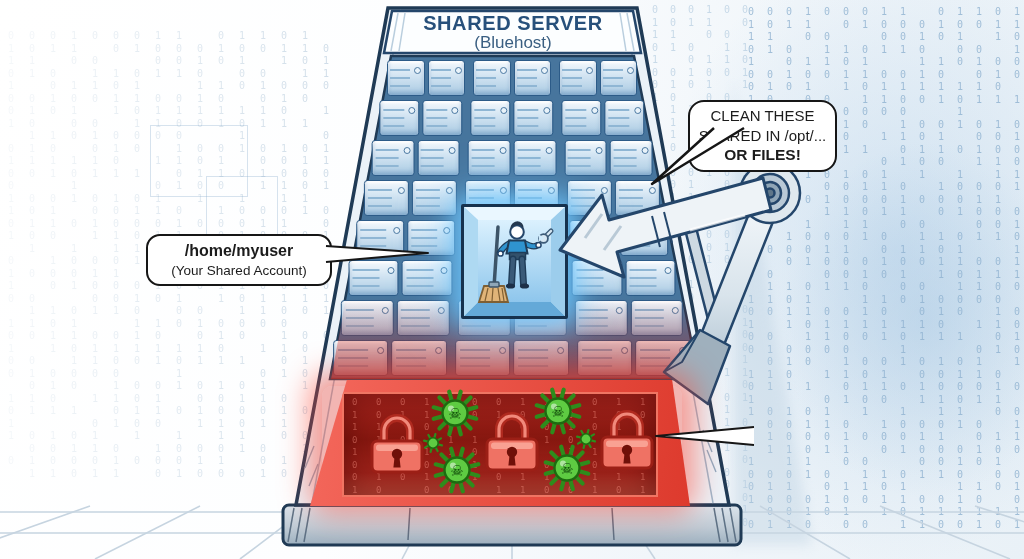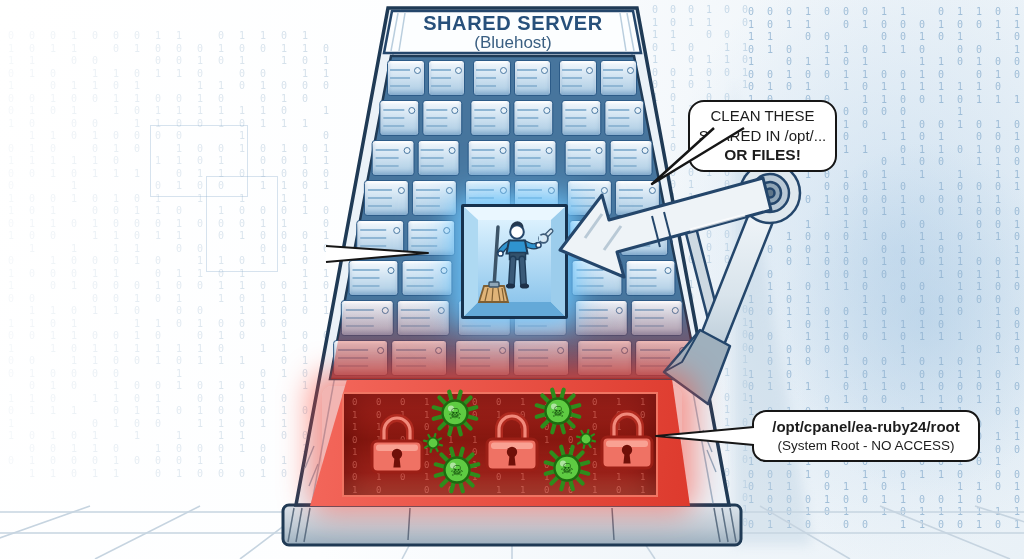--- a/index.html
+++ b/index.html
@@ -2094,23 +2094,23 @@
             <circle r="5.2" fill="#5ecb42" stroke="#1d6b10" stroke-width="1.6"></circle>
           </svg></div>
       </div>
   </div>
 
   <div class="note bubble">
     <div class="l">CLEAN THESE</div>
     <div class="l">SHARED IN /opt/...</div>
     <div class="l3">OR FILES!</div>
   </div>
-  <div class="note root">
-    <div class="c1">/opt/cpanel/ea-ruby24/root</div>
-    <div class="c2">(System Root - NO ACCESS)</div>
+  <div class="note home">
+    <div class="c1">/home/myuser</div>
+    <div class="c2">(Your Shared Account)</div>
   </div>
 
   <svg class="abs ptr" width="1024" height="559" viewBox="0 0 1024 559">
     <path d="M714,128 L652,184 L744,128" fill="#ffffff" stroke="#161616" stroke-width="2.5" stroke-linejoin="round"></path>
     <path d="M326,246 L428,253 L326,262" fill="#ffffff" stroke="#161616" stroke-width="2" stroke-linejoin="round"></path>
     <path d="M754,427 L656,436 L754,445" fill="#ffffff" stroke="#161616" stroke-width="2" stroke-linejoin="round"></path>
   </svg>
 </div>
 
 </body></html>

